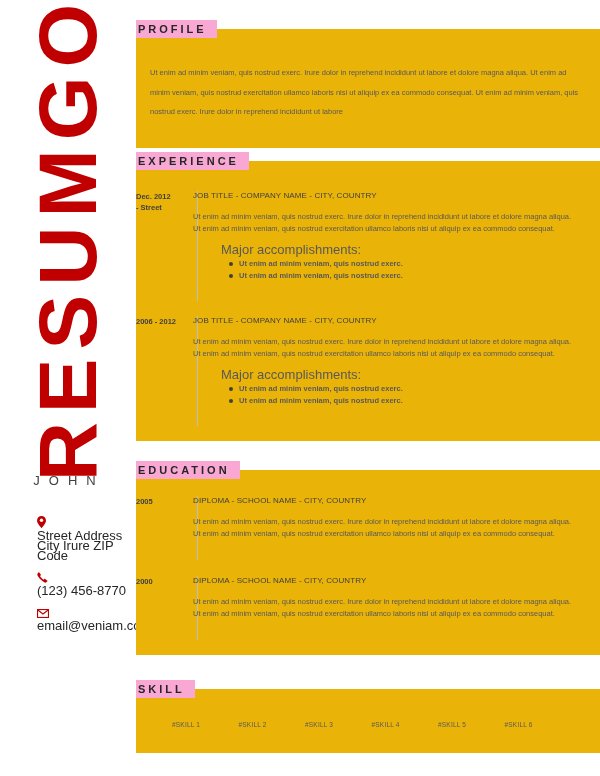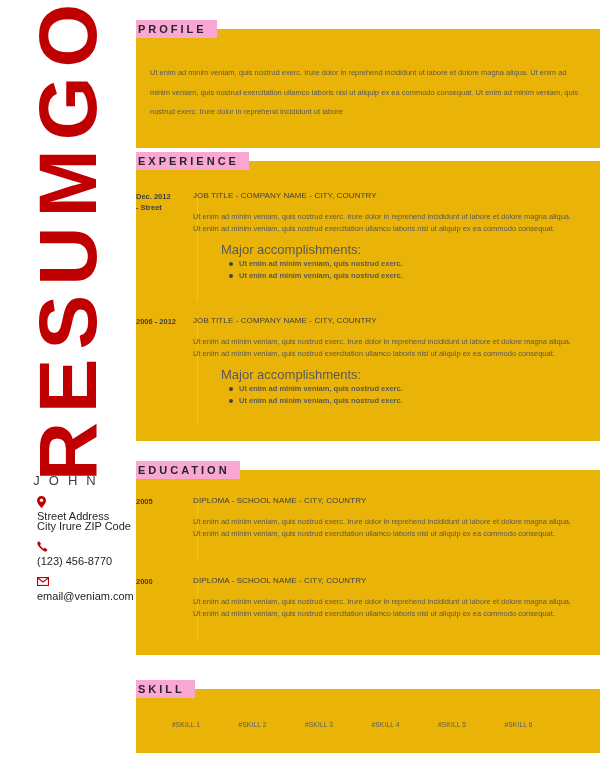--- a/index.html
+++ b/index.html
@@ -19,21 +19,21 @@
     font-weight: 700;
     font-size: 82px;
     letter-spacing: 9px;
     color: #c00000;
     line-height: 1;
   }
   .first-name {
     position: absolute; left: 0; top: 473px; width: 130px; text-align: center;
     font-size: 13px; letter-spacing: 9px; color: #404040; padding-left: 8px;
   }
-  .contact { position: absolute; left: 37px; top: 496px; width: 95px; font-size: 11px; color: #262626; }
+  .contact { position: absolute; left: 37px; top: 516px; width: 95px; font-size: 13px; color: #262626; }
   .contact-item { margin-bottom: 10px; }
   .contact-item .ic { display: block; height: 12px; margin-bottom: 3px; }
   .contact-item .line { line-height: 10px; }
 
   
   .section { position: absolute; left: 136px; width: 464px; }
   .sec-head {
     position: relative; height: 18px; display: inline-block;
     background: #f9a8d4; padding: 3px 10px 0 2px;
     font-size: 11px; font-weight: 700; letter-spacing: 3px; color: #262626;

